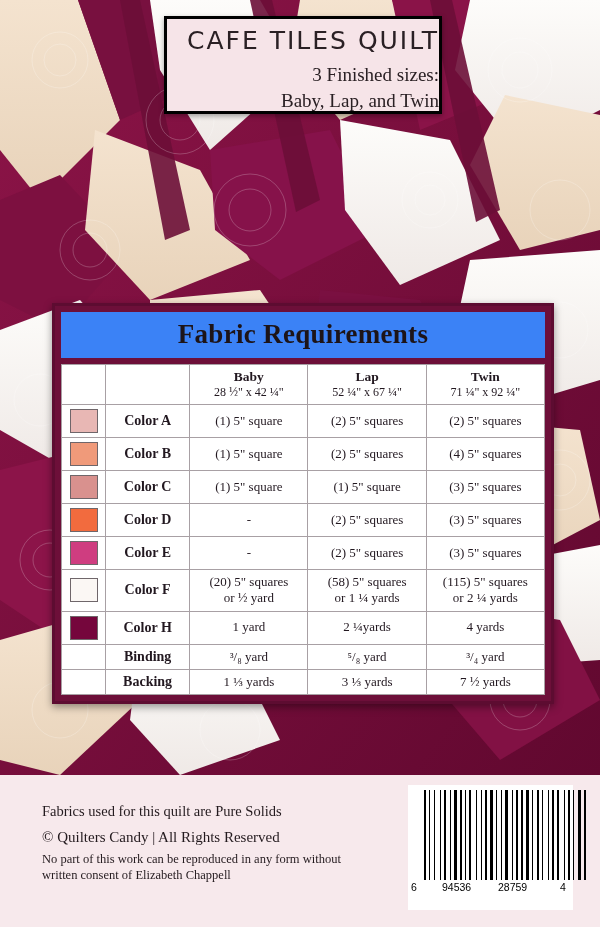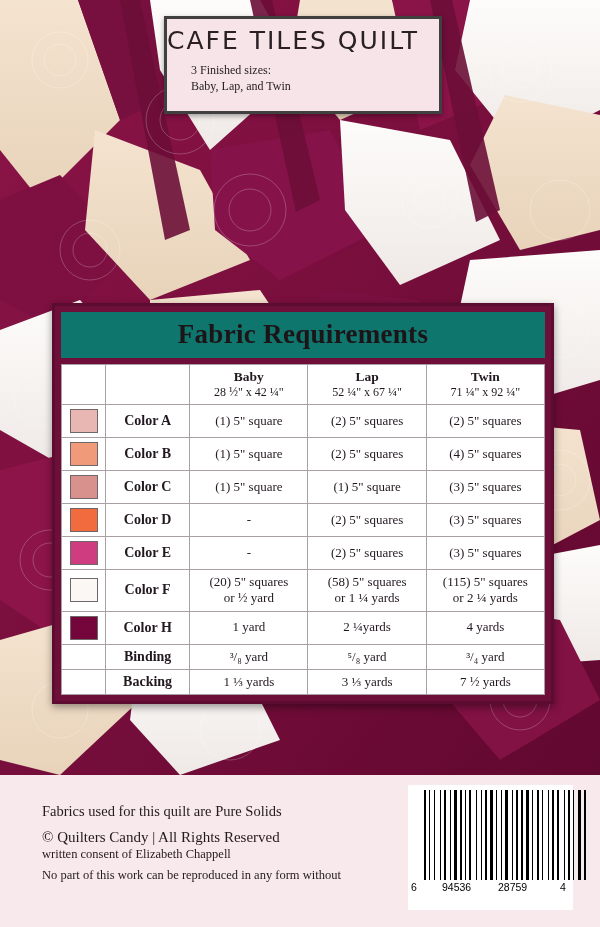--- a/index.html
+++ b/index.html
@@ -15,53 +15,53 @@
   .photo{
     position:absolute;left:0;top:0;width:600px;height:775px;
     overflow:hidden;
     background:#7d1040;
   }
 
   
   .title-plaque{
     position:absolute;left:164px;top:16px;width:272px;height:92px;
     background:#f6e4e8;
-    border:3px solid #404040;
+    border:3px solid #000000;
     box-shadow:0 2px 5px rgba(0,0,0,.35);
-    text-align:left;
+    text-align:right;
     z-index:5;
   }
   .title-main{
     font-family:"DejaVu Sans", sans-serif;
     font-size:25px;
     letter-spacing:2px;
     color:#2a2024;
     margin-top:9px;
     line-height:1;
   }
   .title-sub{
     font-family:"Liberation Serif", serif;
-    font-size:12px;
+    font-size:19px;
     color:#2a2024;
     margin-top:9px;
     line-height:1.35;
     margin-left:24px;
   }
 
   
   .req-card{
     position:absolute;left:52px;top:303px;width:496px;
     background:#6d0f39;
     border:3px solid #5d0c31;
     box-shadow:0 3px 8px rgba(0,0,0,.4);
     padding:0;
     z-index:6;
   }
   .req-header{
-    background:#0f766e;
+    background:#3b82f6;
     margin:6px 6px 0 6px;
     text-align:center;
     padding:7px 0 8px 0;
   }
   .req-header .h-text{
     font-family:"Liberation Serif", serif;
     font-weight:bold;
     font-size:27px;
     color:#1d1418;
     letter-spacing:.3px;
@@ -378,22 +378,22 @@
           </td>
         </tr>
       </tbody>
   </table>
 </div>
 
 <div class="footer">
   <div class="footer-text">
     <div class="ft-1">Fabrics used for this quilt are Pure Solids</div>
     <div class="ft-2">© Quilters Candy | All Rights Reserved</div>
+    <div class="ft-3">No part of this work can be reproduced in any form without</div>
     <div class="ft-3" style="margin-top:0">written consent of Elizabeth Chappell</div>
-    <div class="ft-3">No part of this work can be reproduced in any form without</div>
   </div>
 </div>
 
 <div class="barcode-wrap">
   <div class="bars" id="bars">
       <i style="left: 0px; width: 2px;"></i>
       <i style="left: 5px; width: 1px;"></i>
       <i style="left: 10px; width: 1px;"></i>
       <i style="left: 16px; width: 1px;"></i>
       <i style="left: 20px; width: 2px;"></i>

